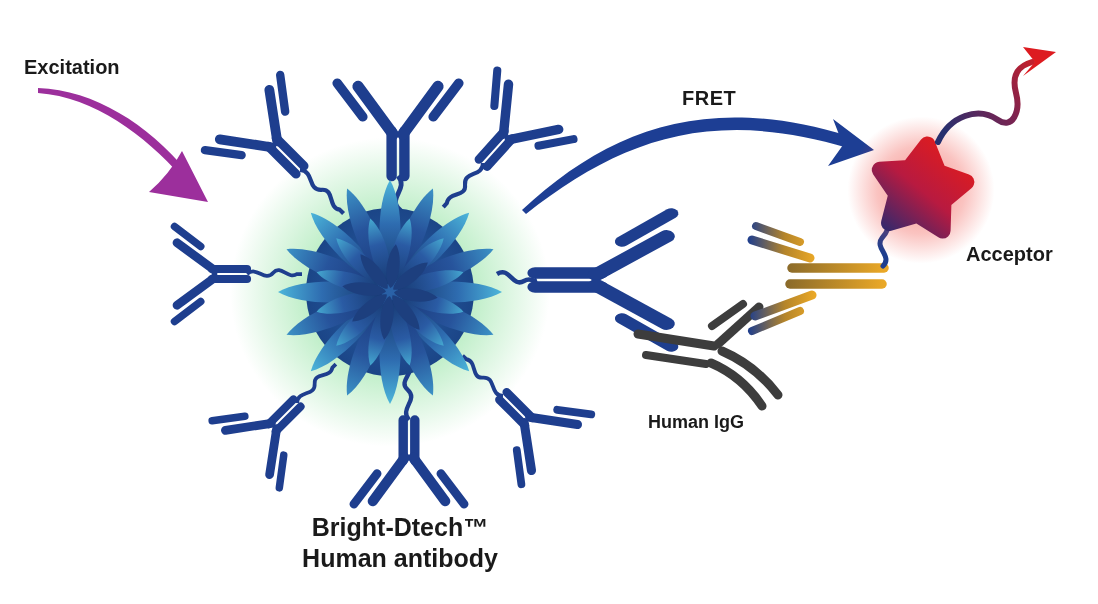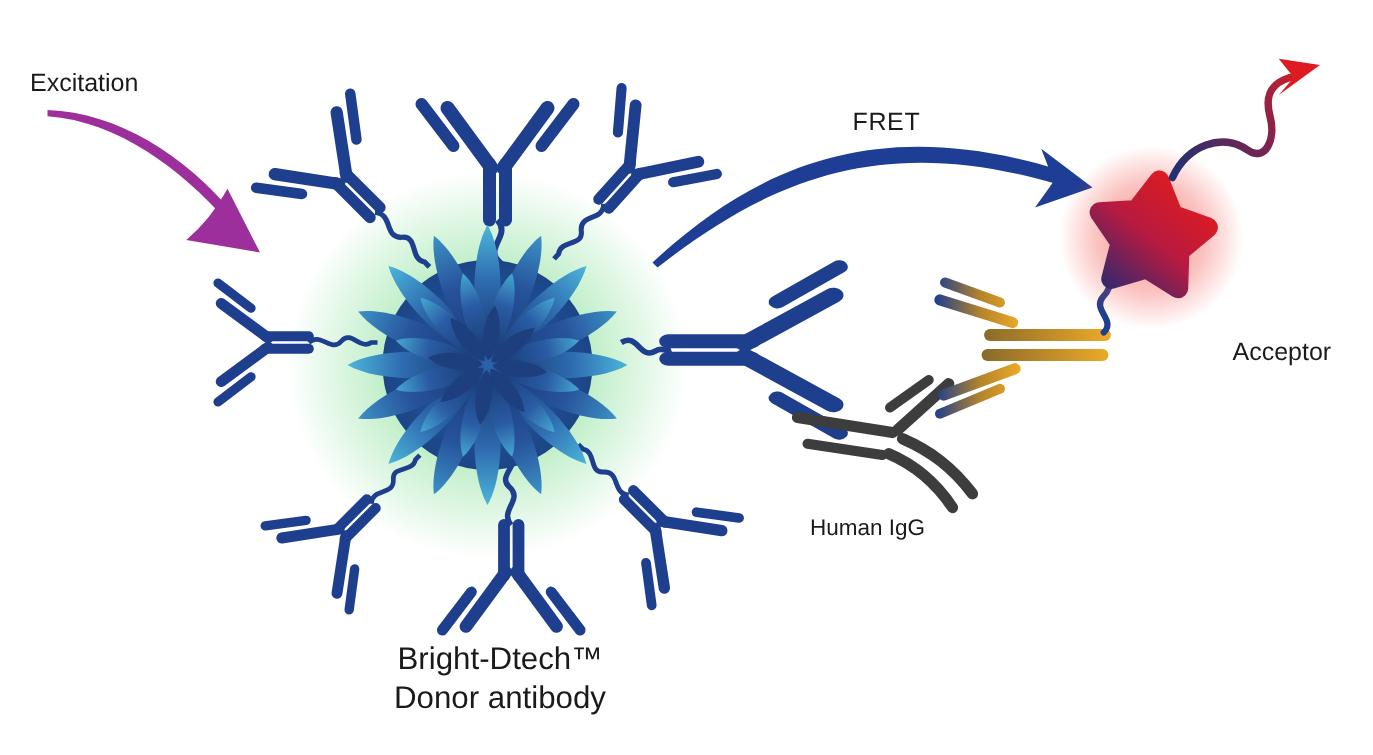--- a/index.html
+++ b/index.html
@@ -2,33 +2,34 @@
 <html><head>
 <meta charset="utf-8">
 <style>
   html,body{margin:0;padding:0;background:#ffffff;}
   #stage{
     position:relative;
     width:1098px;height:604px;
     background:#ffffff;
     font-family:"Liberation Sans", sans-serif;
     overflow:hidden;
+    font-weight:bold;
   }
   #stage svg{position:absolute;left:0;top:0;}
   .lbl{
     position:absolute;
     color:#1a1a1a;
     font-family:"Liberation Sans", sans-serif;
     font-size:20px;
     line-height:1.0;
     white-space:nowrap;
   }
   #lbl-excitation{left:24px;top:57px;}
   #lbl-fret{left:682px;top:88px;letter-spacing:0.5px;}
-  #lbl-acceptor{left:966px;top:266px;line-height:32px;white-space:normal;width:110px;margin-left:20px;}
+  #lbl-acceptor{left:966px;top:238px;line-height:32px;white-space:normal;width:110px;}
   #lbl-human{left:648px;top:413px;font-size:18px;}
   #lbl-donor{left:278px;top:512px;width:244px;text-align:center;line-height:31px;font-size:25px;white-space:normal;}
 </style>
 </head>
 <body>
 
 <div id="stage">
 
 <svg width="1098" height="604" viewBox="0 0 1098 604">
   <defs>
@@ -219,15 +220,15 @@
 </svg>
 
   <div class="lbl" id="lbl-excitation">Excitation</div>
   <div class="lbl" id="lbl-fret">FRET</div>
   <div class="lbl" id="lbl-acceptor">
     <div>Acceptor</div>
   </div>
   <div class="lbl" id="lbl-human">Human IgG</div>
   <div class="lbl" id="lbl-donor">
     <div>Bright-Dtech™</div>
-    <div>Donor antibody</div>
+    <div>Human antibody</div>
   </div>
 </div>
 
 </body></html>

